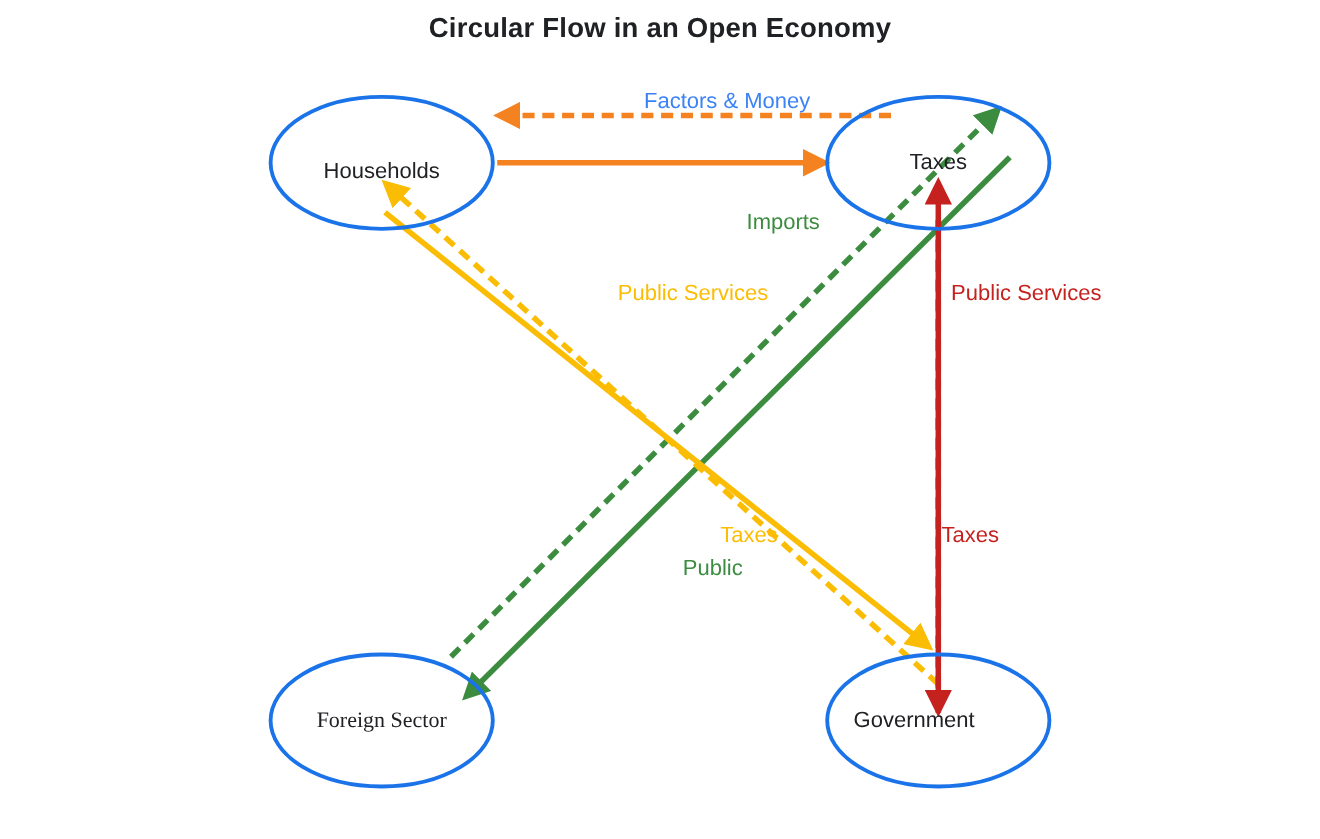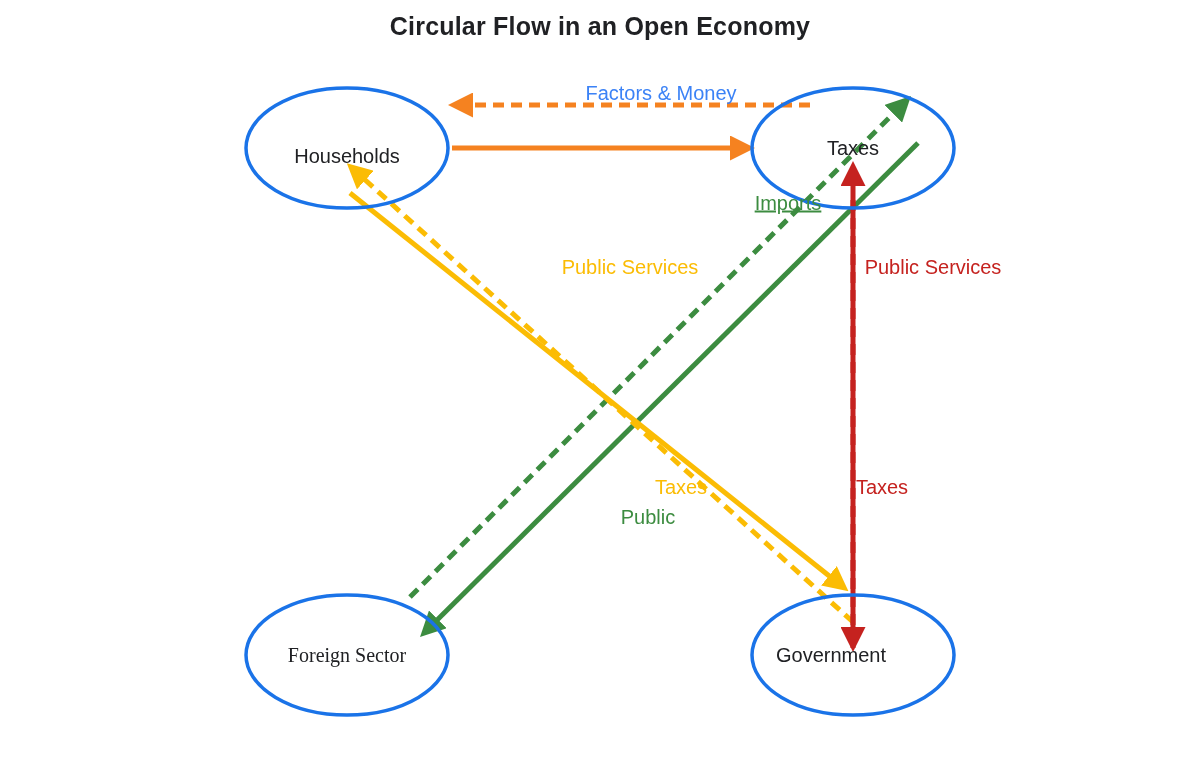--- a/index.html
+++ b/index.html
@@ -105,20 +105,20 @@
   </svg>
 
   <div class="diagram-title">Circular Flow in an Open Economy</div>
 
   <div class="node-label" style="left:347px; top:156px;">Households</div>
   <div class="node-label" style="left:853px; top:148px;">Taxes</div>
   <div class="node-label" style="left:347px; top:655px;font-family:Liberation Serif, serif;">Foreign Sector</div>
   <div class="node-label" style="left:831px; top:655px;">Government</div>
 
   <div class="edge-label" style="left:661px; top:93px; color:#3b82f6;">Factors &amp; Money</div>
-  <div class="edge-label" style="left:788px; top:203px; color:#3c8c40;text-decoration:underline;">Imports</div>
+  <div class="edge-label" style="left:712px; top:203px; color:#3c8c40;">Imports</div>
   <div class="edge-label" style="left:648px; top:517px; color:#3c8c40;">Public</div>
   <div class="edge-label" style="left:630px; top:267px; color:#fbbc04;">Public Services</div>
   <div class="edge-label" style="left:681px; top:487px; color:#fbbc04;">Taxes</div>
   <div class="edge-label" style="left:933px; top:267px; color:#c5221f;">Public Services</div>
   <div class="edge-label" style="left:882px; top:487px; color:#c5221f;">Taxes</div>
 
 </div>
 
 </body></html>

